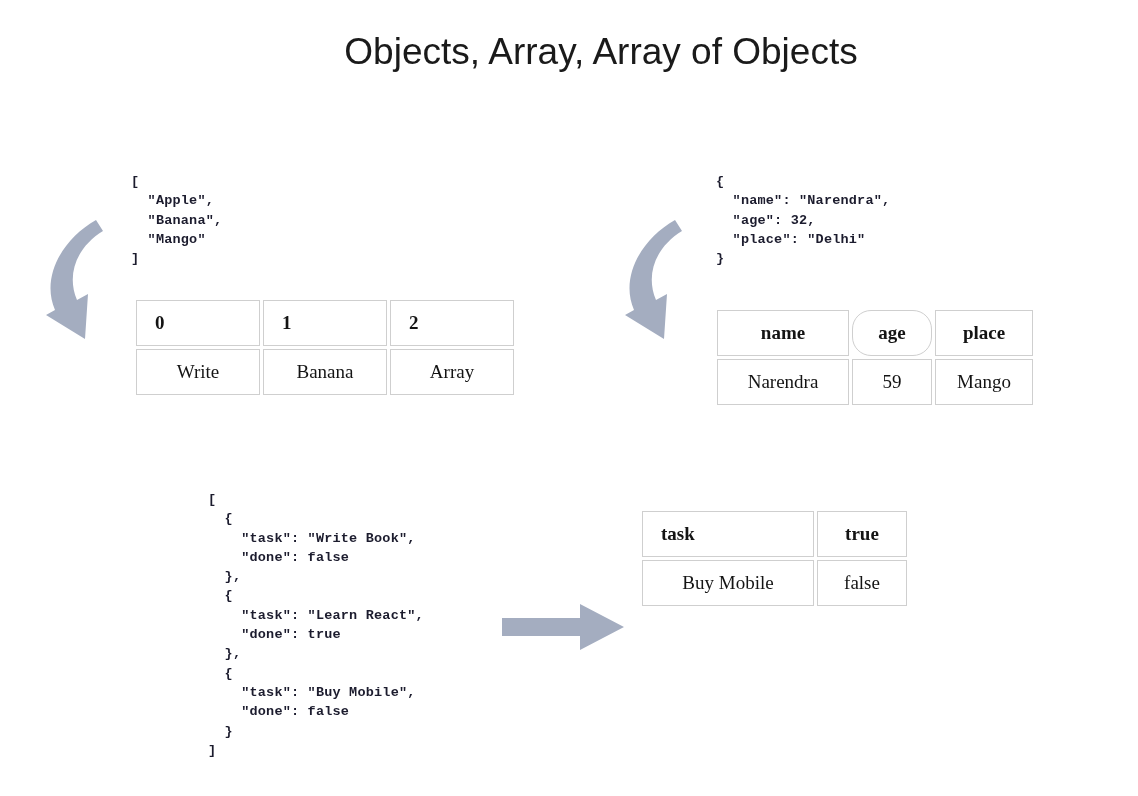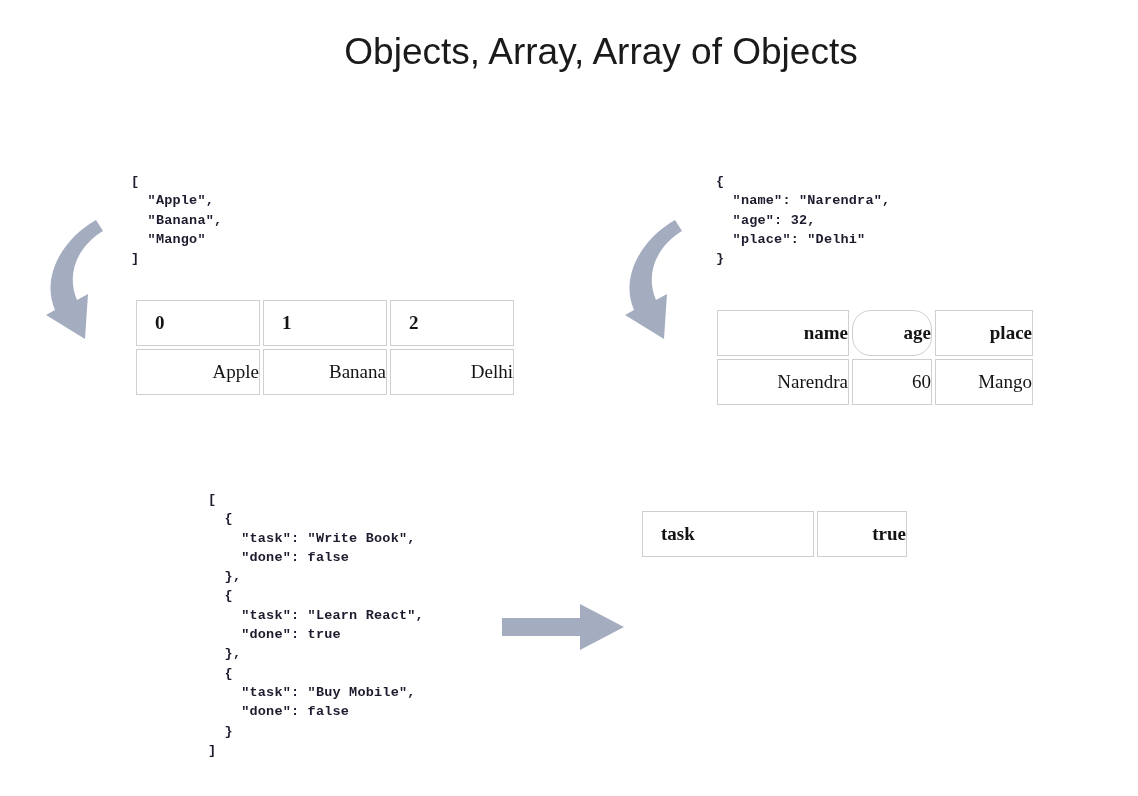--- a/index.html
+++ b/index.html
@@ -57,21 +57,21 @@
     color: #141414;
     table-layout: fixed;
   }
   table.grid td, table.grid th {
     border: 1px solid #cfcfcf;
     background: #ffffff;
     font-weight: 400;
     padding: 0;
     height: 44px;
     vertical-align: middle;
-    text-align: right;
+    text-align: center;
     font-size: 19px;
     line-height: 22px;
   }
   table.grid th {
     font-weight: 700;
   }
   .th-left { text-align: left !important; padding-left: 18px !important; }
 
   
   #table-array { left: 133px; top: 297px; }
@@ -112,23 +112,23 @@
 <table class="grid" id="table-array">
   <thead>
     <tr>
       <th class="th-left">0</th>
       <th class="th-left">1</th>
       <th class="th-left">2</th>
     </tr>
   </thead>
   <tbody>
     <tr>
-      <td>Apple</td>
+      <td>Write</td>
       <td>Banana</td>
-      <td>Delhi</td>
+      <td>Array</td>
     </tr>
   </tbody>
 </table>
 
 <pre class="code" id="code-object">{
   "name": "Narendra",
   "age": 32,
   "place": "Delhi"
 }</pre>
 
@@ -140,21 +140,21 @@
   <thead>
     <tr>
       <th class="col-name">name</th>
       <th class="col-age">age</th>
       <th class="col-place">place</th>
     </tr>
   </thead>
   <tbody>
     <tr>
       <td>Narendra</td>
-      <td>60</td>
+      <td>59</td>
       <td>Mango</td>
     </tr>
   </tbody>
 </table>
 
 <pre class="code" id="code-array-objects">[
   {
     "task": "Write Book",
     "done": false
   },
@@ -173,14 +173,18 @@
 </svg>
 
 <table class="grid" id="table-array-objects">
   <thead>
     <tr>
       <th class="col-task th-left">task</th>
       <th class="col-done">true</th>
     </tr>
   </thead>
   <tbody>
+    <tr>
+      <td>Buy Mobile</td>
+      <td>false</td>
+    </tr>
   </tbody>
 </table>
 
 </body></html>

